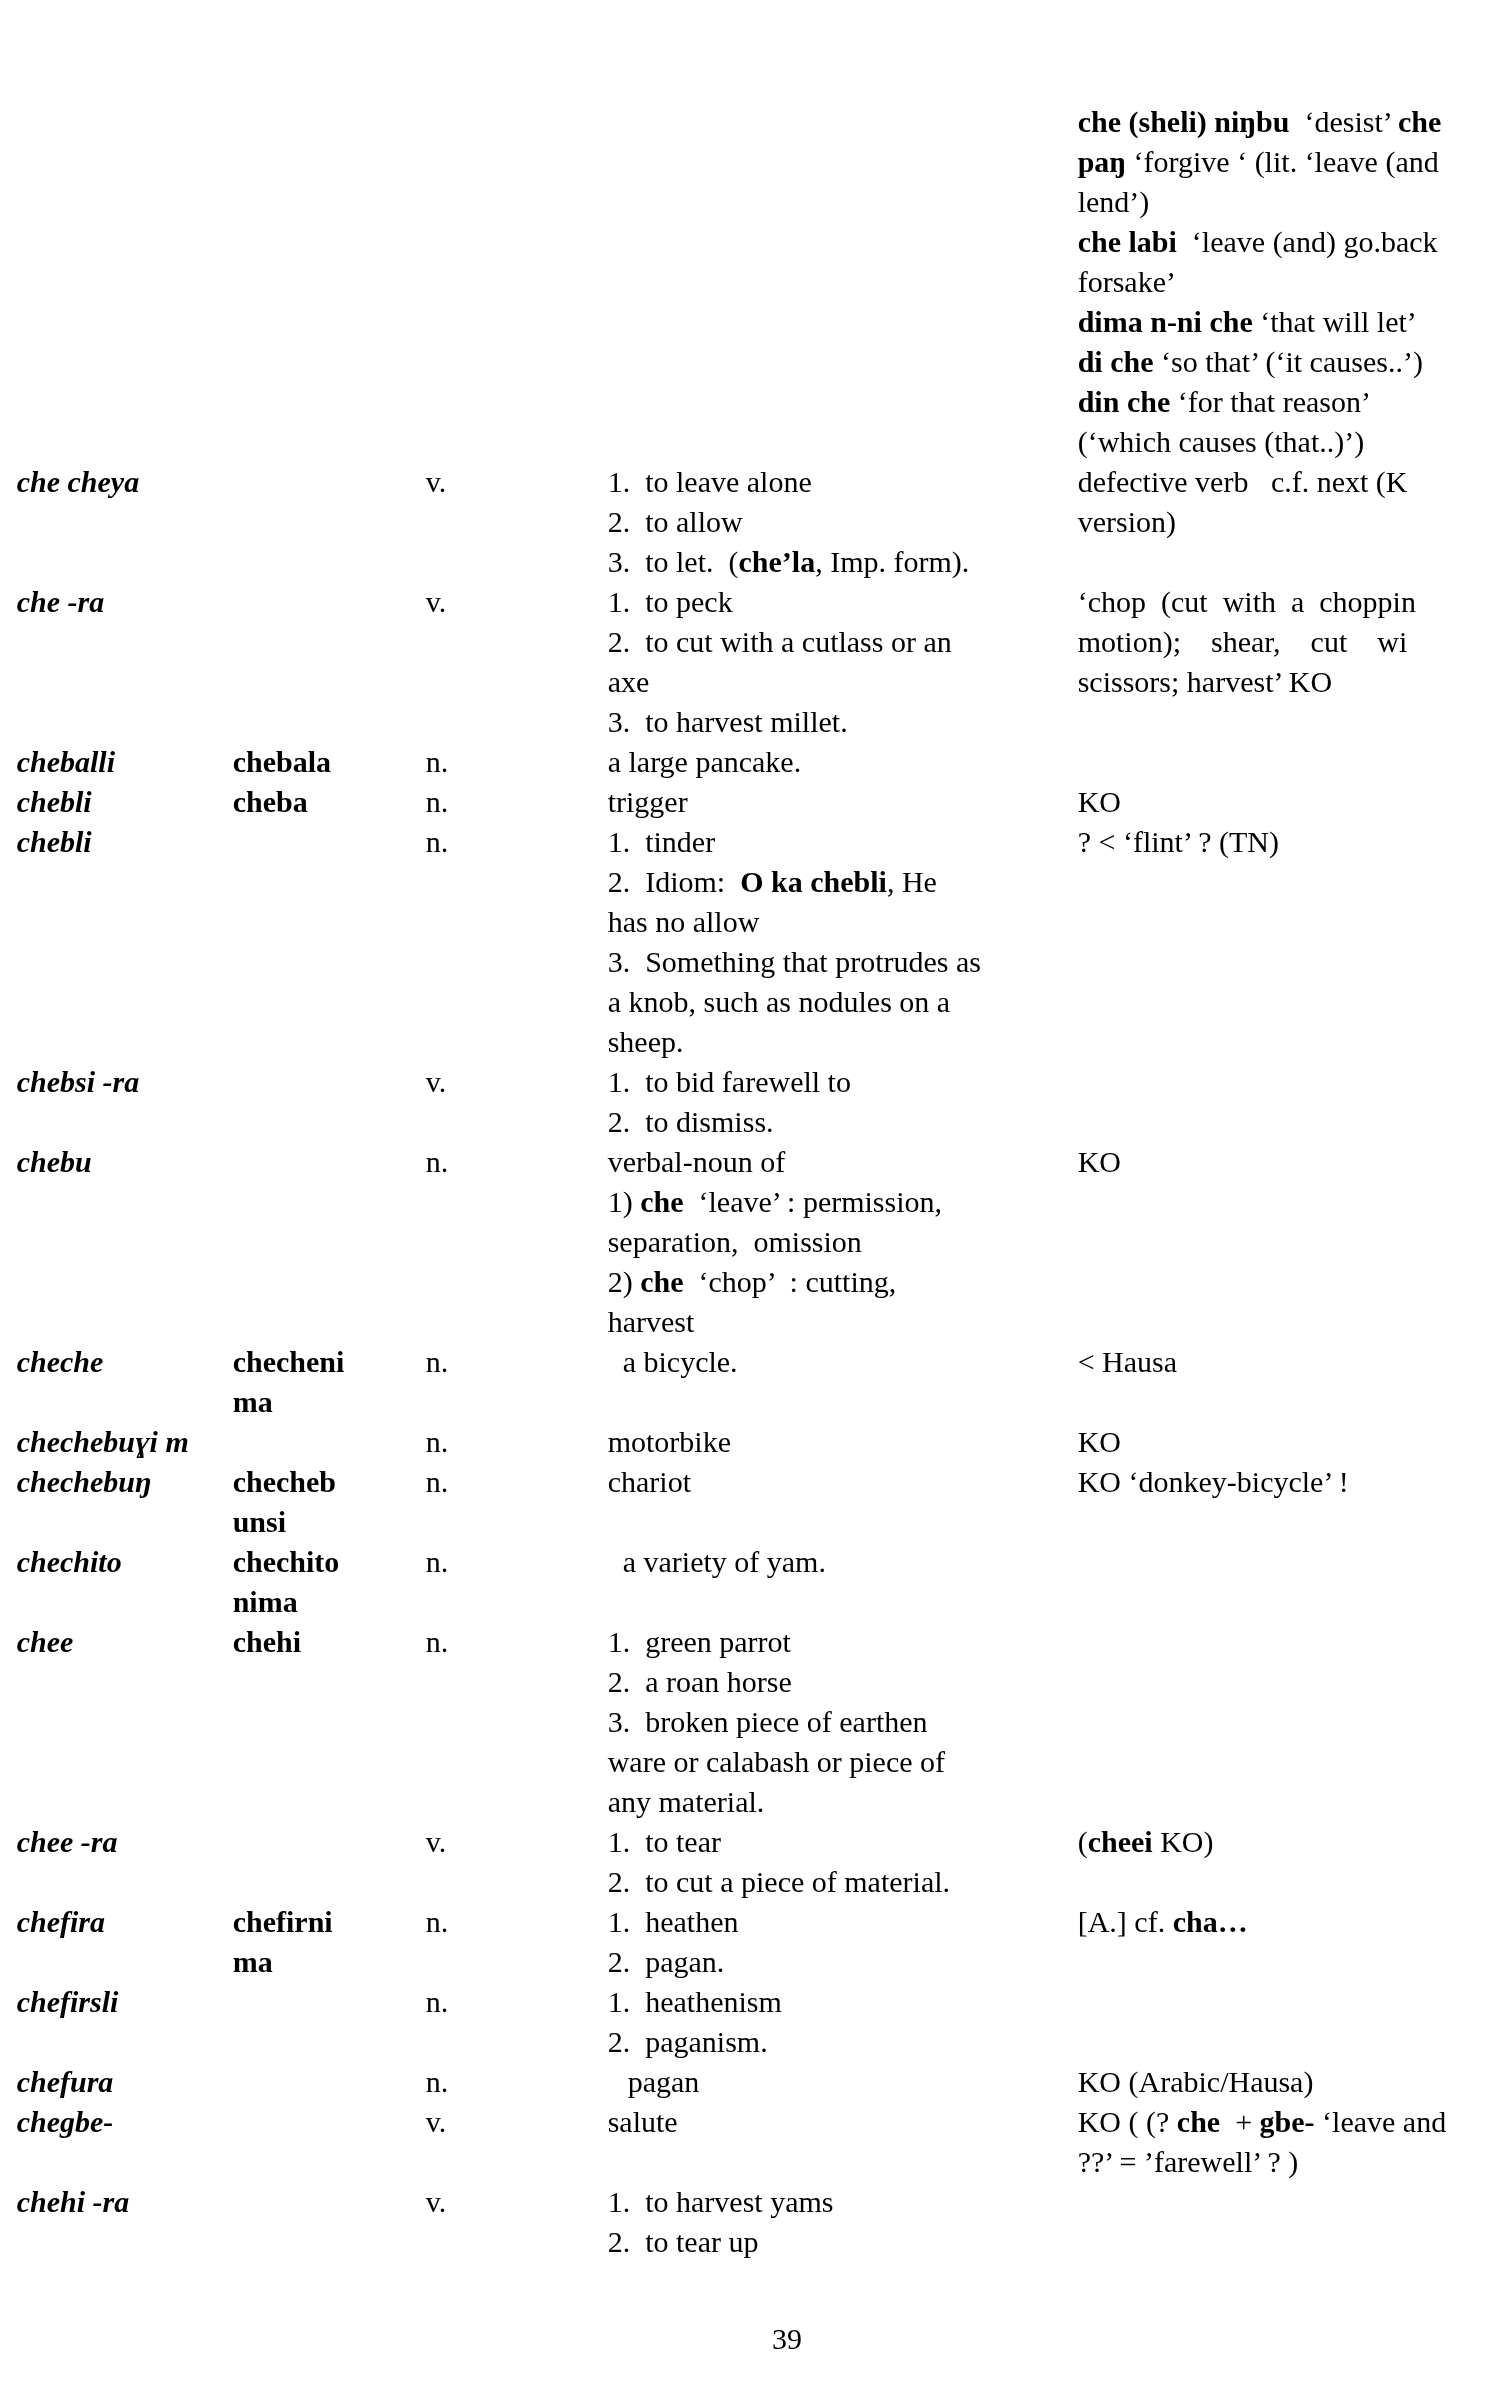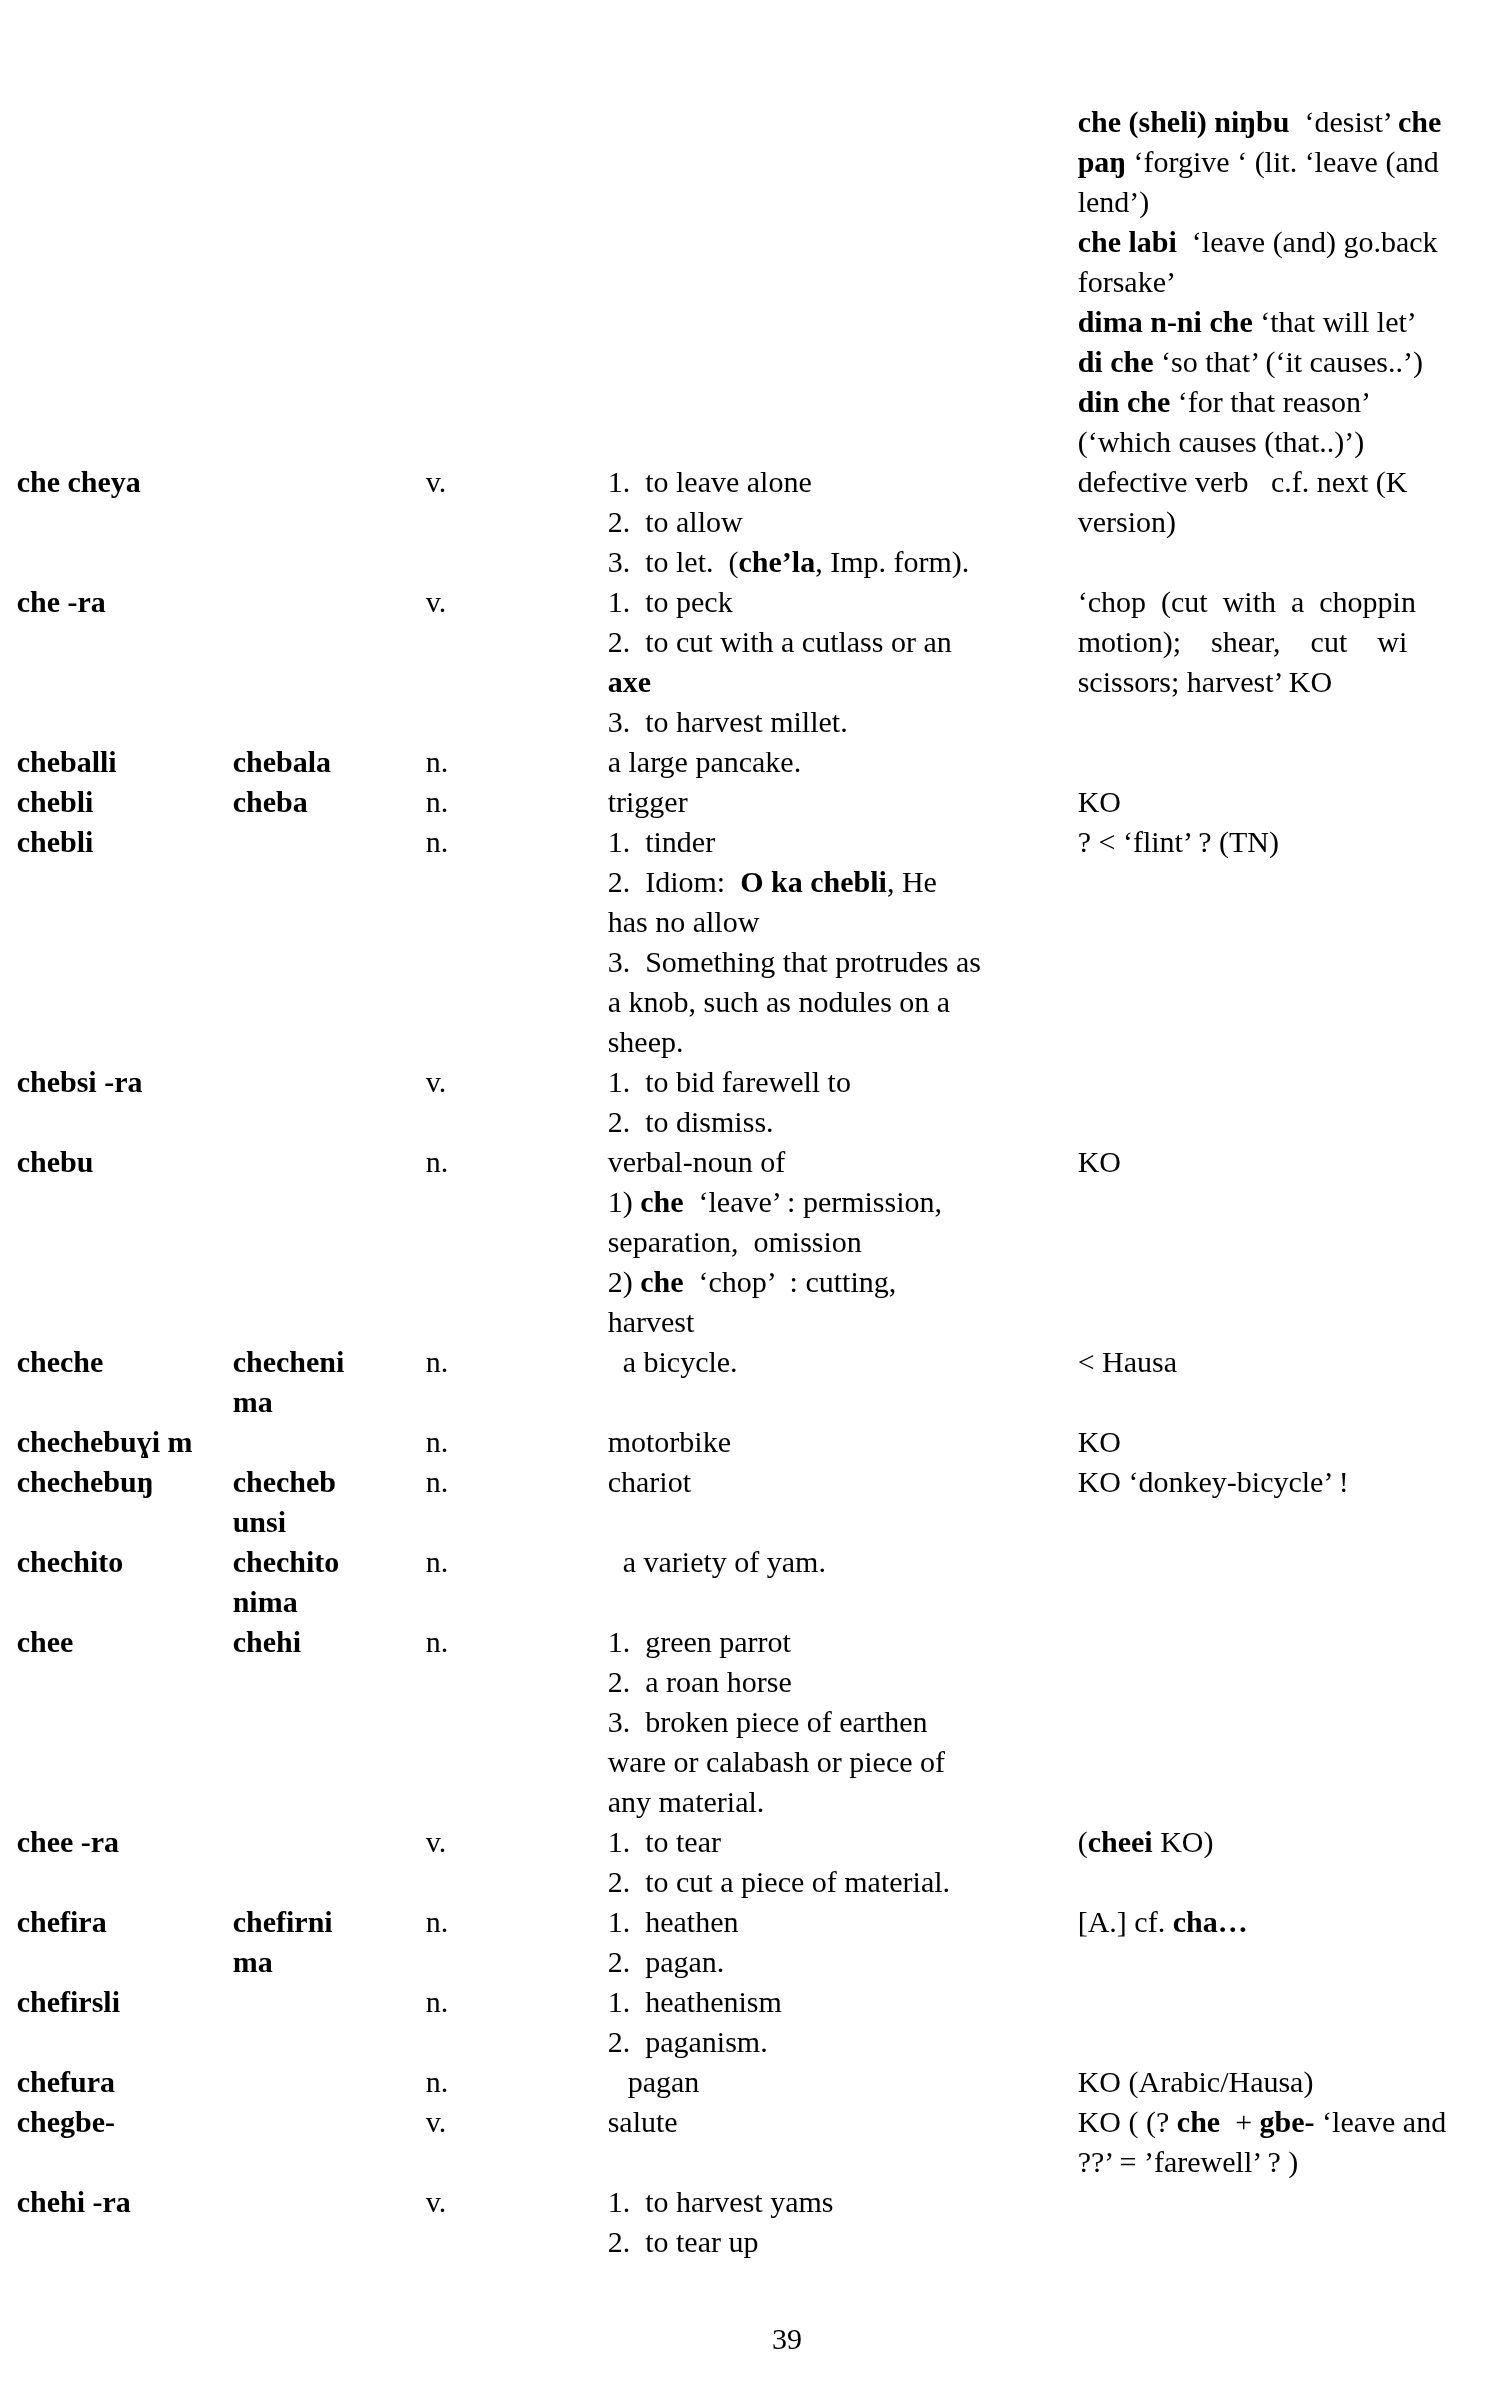--- a/index.html
+++ b/index.html
@@ -18,21 +18,21 @@
   .c-def { left: 618px; }
   .c-com { left: 1088px; }
   .body {
     position: absolute; left: 0; top: 102px; width: 1449px;
     font-family: "Liberation Serif", serif; font-size: 30px; line-height: 40px;
   }
   .row { position: relative; display: grid;
          grid-template-columns: 216px 193px 121px 61px 470px 425px; padding-left: 16.7px; }
   .row > div { white-space: normal; overflow: visible; }
   .sg, .pl { font-weight: bold; }
-  .sg  { width: 182px; word-break: break-all; }
+  .sg  { width: 182px; word-break: break-all; font-style: italic; }
   .pl  { width: 121px; word-break: break-all; }
   .pos { padding-left: 0; }
   .def { width: 440px; }
   .com { width: 425px; text-align: justify; white-space: nowrap; overflow: visible; }
   .com .ln { display: block; white-space: nowrap; }
   .def .ln { display: block; }
   b { font-weight: bold; }
   .pagenum { position: absolute; left: 772px; top: 2322px; font-family: "Liberation Serif", serif; font-size: 30px; }
 </style>
 </head>
@@ -75,21 +75,21 @@
         </div>
       </div>
       <div class="row">
         <div class="sg">che -ra</div>
         <div class="pl"></div>
         <div class="pos">v.</div>
         <div class="cl"></div>
         <div class="def">
           <span class="ln"><span style="white-space: pre;">1.  to peck</span></span>
           <span class="ln"><span style="white-space: pre;">2.  to cut with a cutlass or an</span></span>
-          <span class="ln"><span style="white-space: pre; font-weight: bold;">axe</span></span>
+          <span class="ln"><span style="white-space: pre;">axe</span></span>
           <span class="ln"><span style="white-space: pre;">3.  to harvest millet.</span></span>
         </div>
         <div class="com">
           <span class="ln"><span style="white-space: pre;">‘chop  (cut  with  a  choppin</span></span>
           <span class="ln"><span style="white-space: pre;">motion);    shear,    cut    wi</span></span>
           <span class="ln"><span style="white-space: pre;">scissors; harvest’ KO</span></span>
         </div>
       </div>
       <div class="row">
         <div class="sg">cheballi</div>

